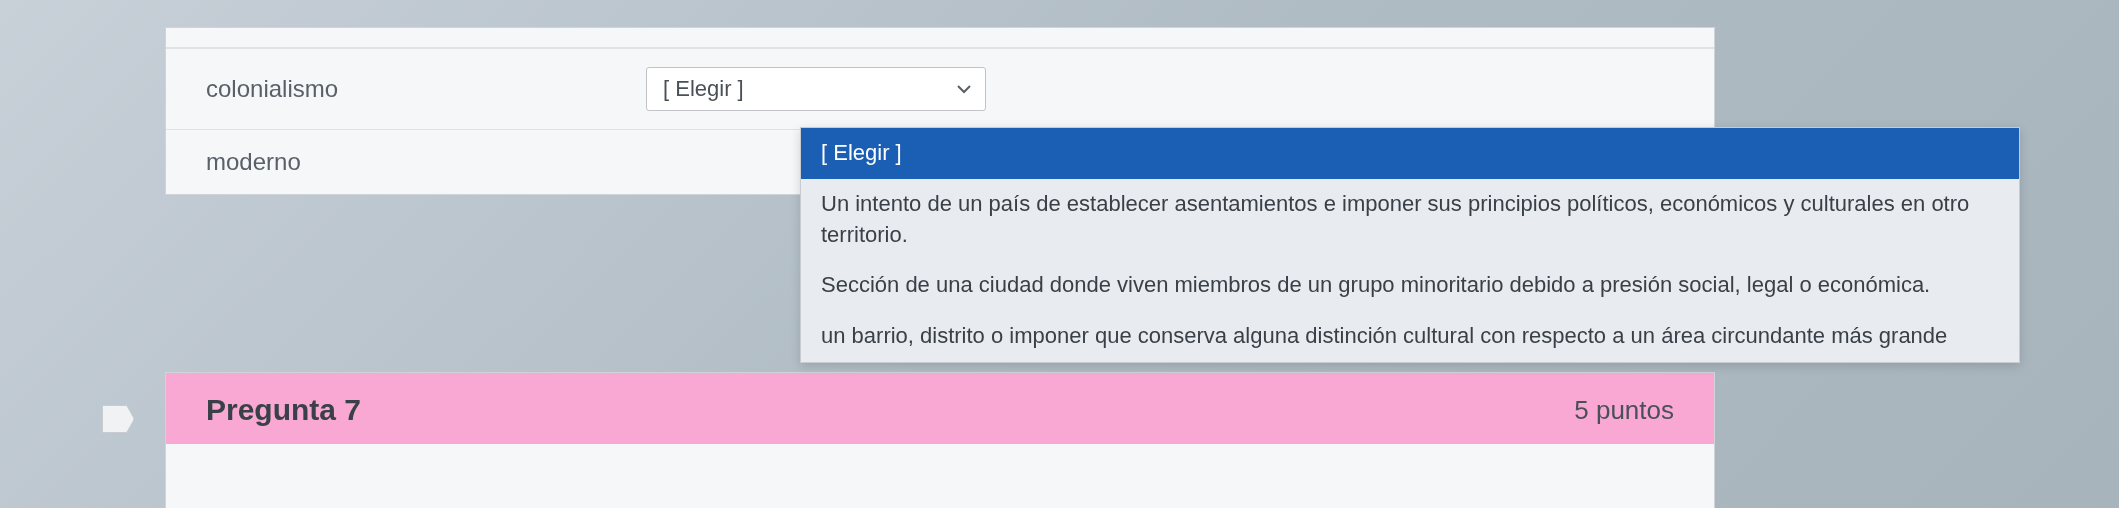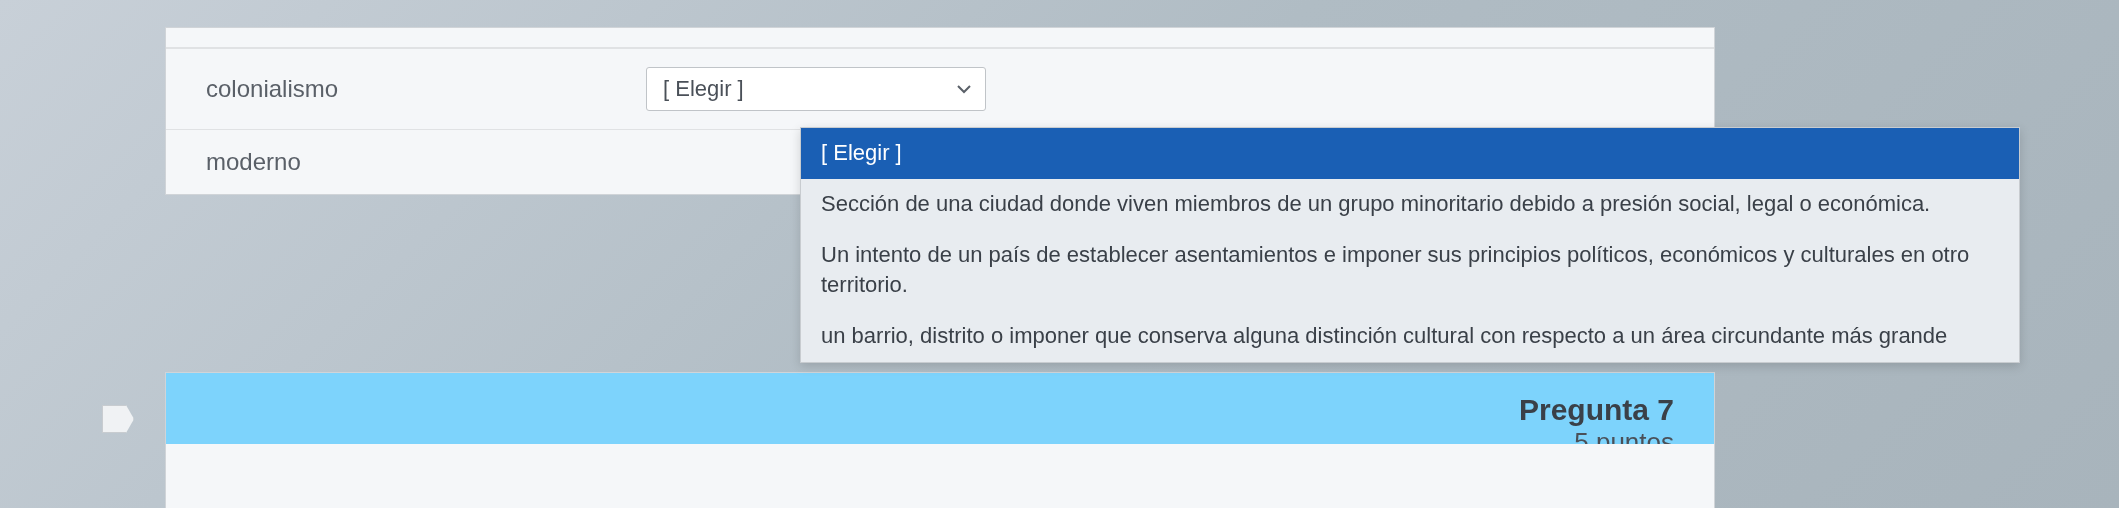--- a/index.html
+++ b/index.html
@@ -92,27 +92,26 @@
     .dropdown-option.selected {
       background: #1a5fb4;
       color: #ffffff;
       font-weight: 500;
     }
     .question-header {
       position: absolute;
       left: 165px;
       top: 345px;
       width: 1550px;
-      background: #7dd3fc;
+      background: #f9a8d4;
       border: 1px solid #d0d4d8;
       display: flex;
       justify-content: space-between;
-      align-items: flex-end;
+      align-items: center;
       padding: 20px 40px;
-      flex-direction: column;
     }
     .question-title {
       font-size: 30px;
       font-weight: 600;
       color: #3a4048;
     }
     .question-points {
       font-size: 26px;
       color: #4a5058;
     }
@@ -162,22 +161,22 @@
       </div>
     </div>
     <div class="matching-row">
       <div class="term-label">moderno</div>
       <div class="select-wrapper"></div>
     </div>
   </div>
 
   <div class="dropdown-panel">
     <div class="dropdown-option selected">[ Elegir ]</div>
+    <div class="dropdown-option">Un intento de un país de establecer asentamientos e imponer sus principios políticos, económicos y culturales en otro territorio.</div>
     <div class="dropdown-option">Sección de una ciudad donde viven miembros de un grupo minoritario debido a presión social, legal o económica.</div>
-    <div class="dropdown-option">Un intento de un país de establecer asentamientos e imponer sus principios políticos, económicos y culturales en otro territorio.</div>
     <div class="dropdown-option">un barrio, distrito o imponer que conserva alguna distinción cultural con respecto a un área circundante más grande</div>
   </div>
 
   <div class="question-marker"></div>
 
   <div class="question-header">
     <div class="question-title">Pregunta 7</div>
     <div class="question-points">5 puntos</div>
   </div>
 

